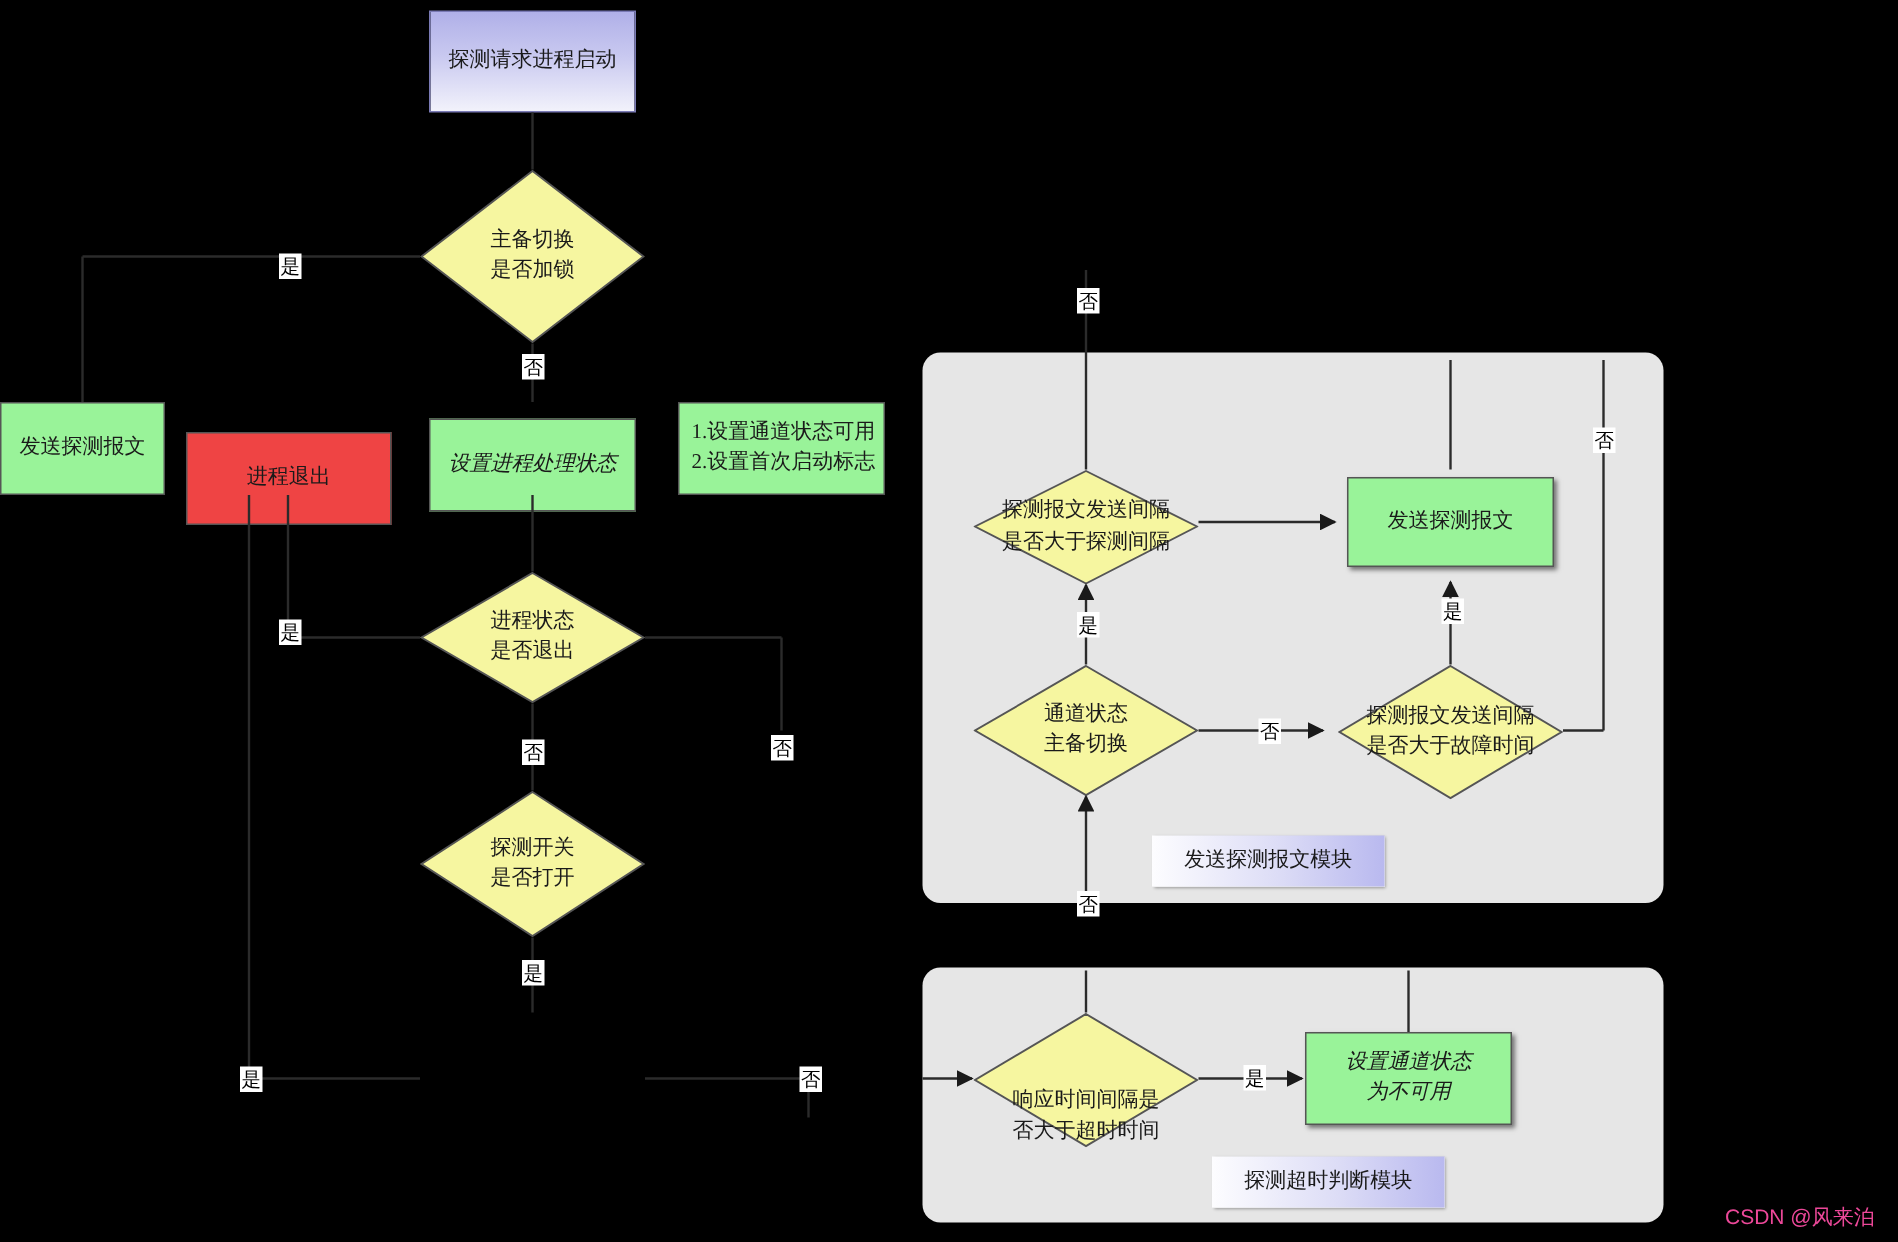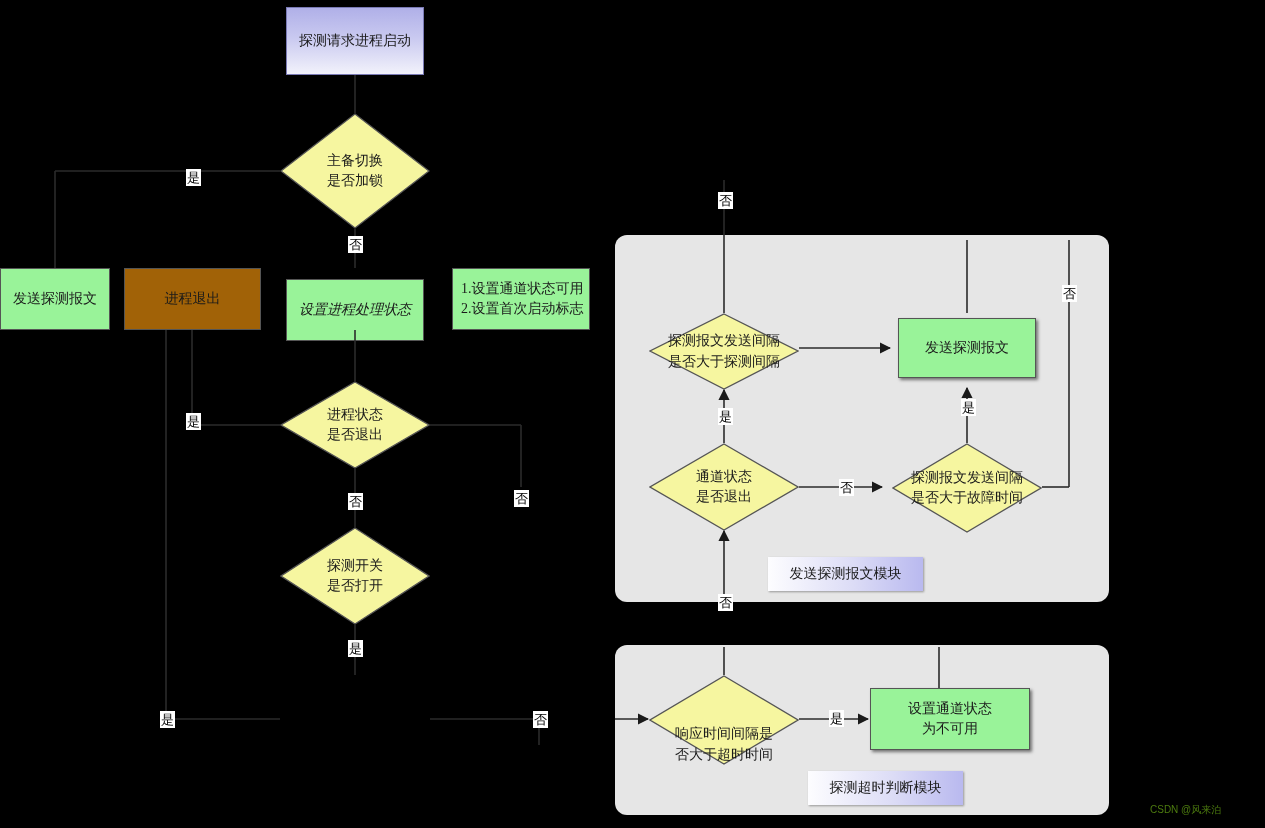--- a/index.html
+++ b/index.html
@@ -29,21 +29,21 @@
     justify-content: center;
     text-align: center;
     color: #1a1a1a;
     font-size: 14px;
     line-height: 1.42;
     white-space: pre-line;
     border: 1px solid #555555;
     box-shadow: 2px 2px 3px rgba(0,0,0,0.5);
   }
   .node.green  { background: #99f399; }
-  .node.red    { background: #a16207; }
+  .node.red    { background: #ef4444; margin-top: 20px; }
   .node.start  {
     background: linear-gradient(to bottom, #b0b0e8 0%, #c9c9f0 45%, #f2f2fb 100%);
     border: 1px solid #7a7ab5;
   }
   .node.modlabel {
     background: linear-gradient(to right, #fdfdff 0%, #dcdcf6 55%, #b9b9ef 100%);
     border: none;
     box-shadow: 1px 1px 2px rgba(0,0,0,0.35);
     font-size: 14px;
   }
@@ -71,22 +71,22 @@
     background: #ffffff;
     color: #000000;
     font-size: 13px;
     line-height: 1;
     padding: 2px 1px;
     z-index: 6;
   }
   #wires { position: absolute; left: 0; top: 0; pointer-events: none; z-index: 1; }
   .watermark {
     position: absolute;
-    color: #4d7c0f;
-    font-size: 10px;
+    color: #ec4899;
+    font-size: 14px;
     font-family: "Liberation Sans", sans-serif;
     z-index: 9;
   }
 </style>
 </head>
 <body>
 
 <div id="canvas">
 
   <svg id="wires" width="1265" height="828">
@@ -205,21 +205,21 @@
 
   <div class="node green" style="left:898px; top:318px; width:138px; height:60px;">
     <span>发送探测报文</span>
   </div>
 
   <div class="diamond" style="left:649px; top:443px; width:150px; height:88px;">
     <svg width="150" height="88">
       <polygon points="75,1 149,44 75,87 1,44" fill="#f6f6a0" stroke="#555555" stroke-width="1.3"></polygon>
     </svg>
     <span class="dtext">通道状态
-是否退出</span>
+主备切换</span>
   </div>
 
   <div class="diamond" style="left:892px; top:443px; width:150px; height:90px;">
     <svg width="150" height="90">
       <polygon points="75,1 149,45 75,89 1,45" fill="#f6f6a0" stroke="#555555" stroke-width="1.3"></polygon>
     </svg>
     <span class="dtext">探测报文发送间隔
 是否大于故障时间</span>
   </div>
 
@@ -228,21 +228,21 @@
   </div>
 
   <div class="diamond" style="left:649px; top:675px; width:150px; height:90px;align-items:flex-end;">
     <svg width="150" height="90">
       <polygon points="75,1 149,45 75,89 1,45" fill="#f6f6a0" stroke="#555555" stroke-width="1.3"></polygon>
     </svg>
     <span class="dtext">响应时间间隔是
 否大于超时时间</span>
   </div>
 
-  <div class="node green" style="left:870px; top:688px; width:160px; height:62px;">
+  <div class="node green" style="left:870px; top:688px; width:138px; height:62px;font-style:italic;">
     <span>设置通道状态
 为不可用</span>
   </div>
 
   <div class="node modlabel" style="left:808px; top:771px; width:155px; height:34px;">
     <span>探测超时判断模块</span>
   </div>
 
   <div class="edgelabel" style="left:186px; top:169px;">是</div>
   <div class="edgelabel" style="left:348px; top:236px;">否</div>

